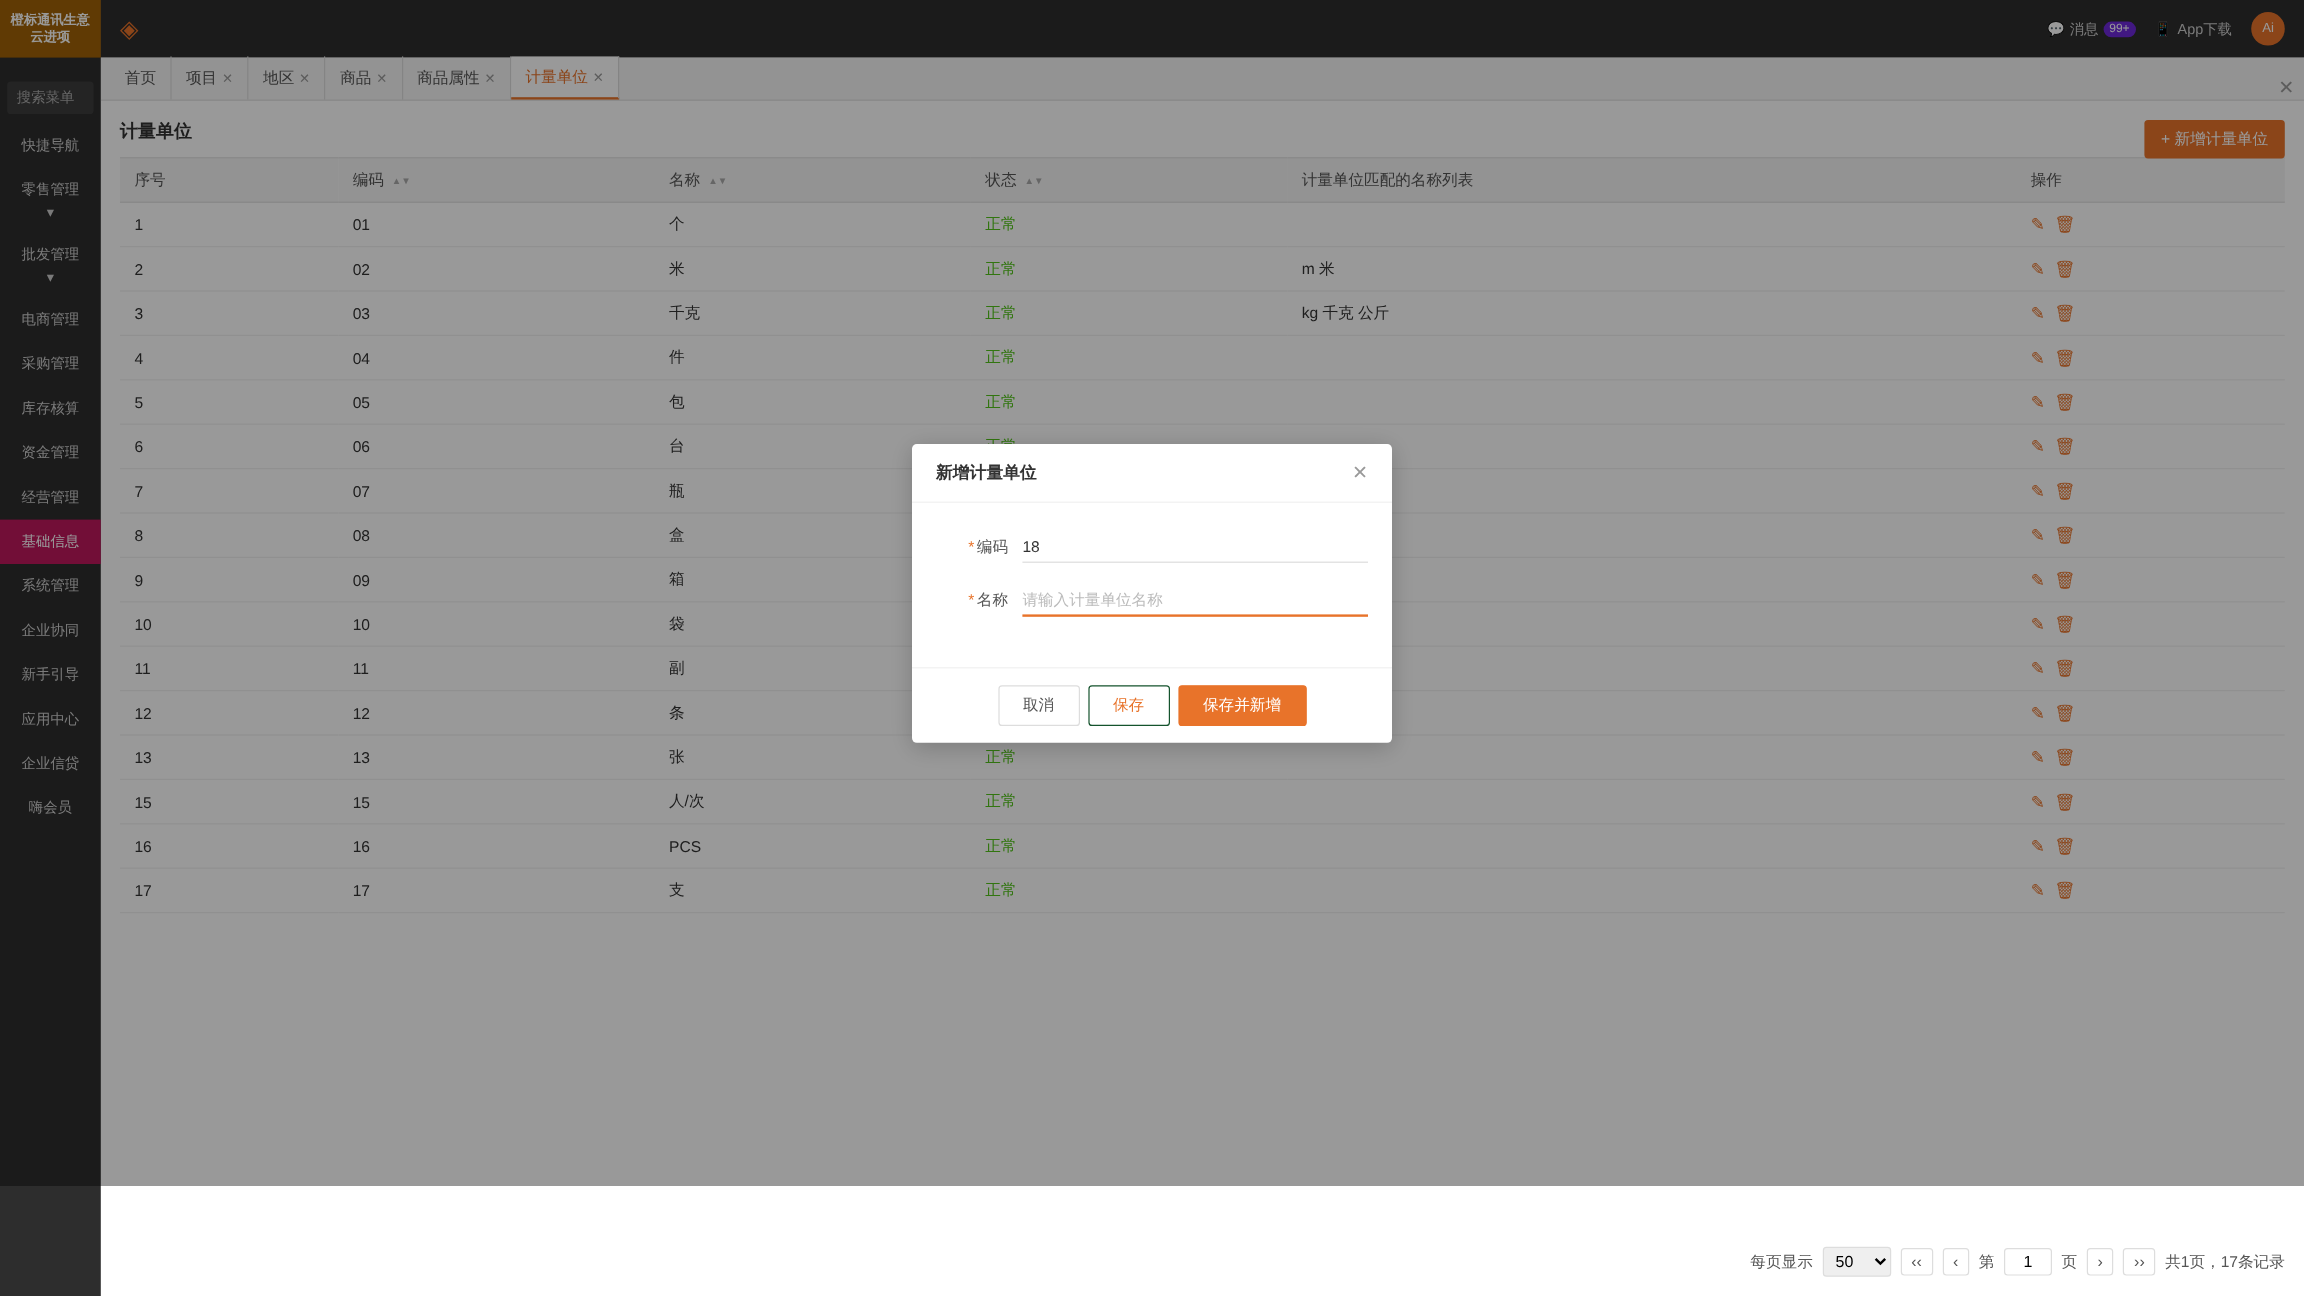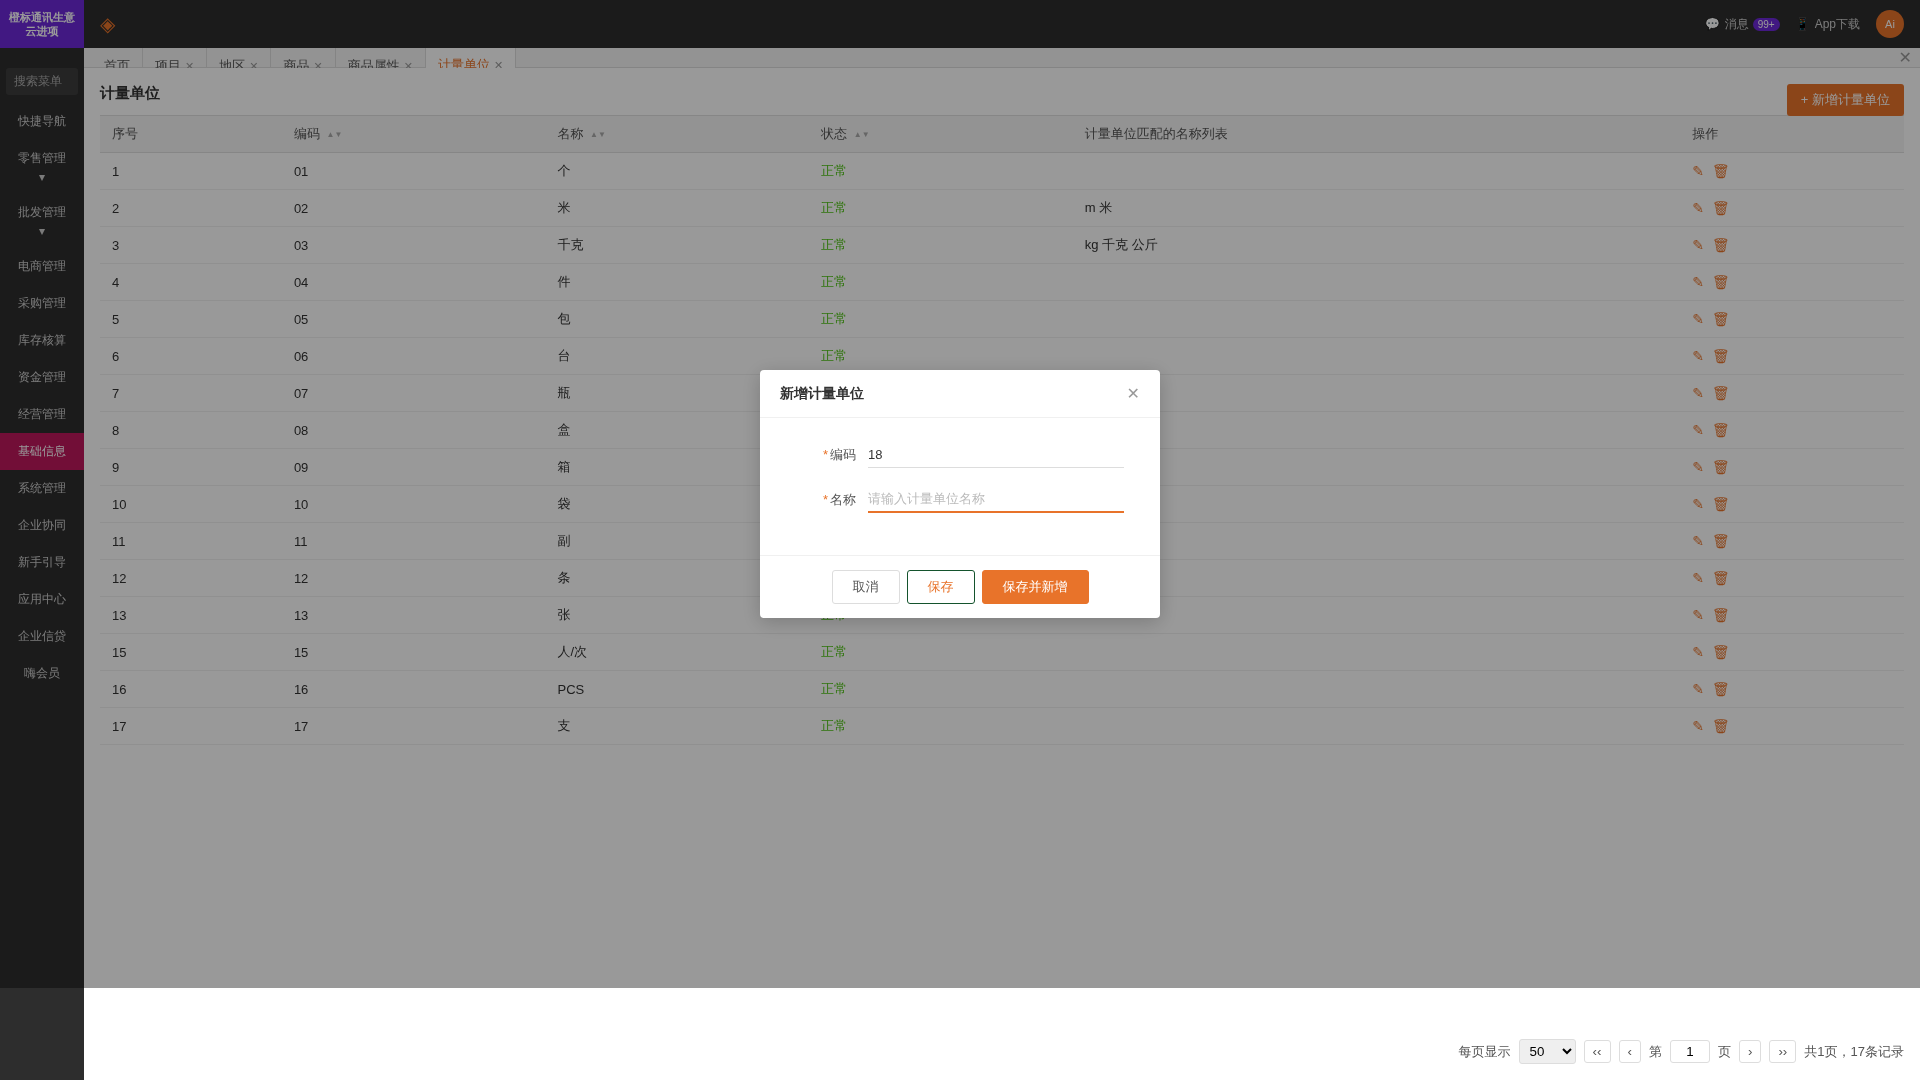--- a/index.html
+++ b/index.html
@@ -1,39 +1,39 @@
 <!DOCTYPE html>
 <html><head>
   <meta charset="utf-8">
   <style>
     * { box-sizing: border-box; margin: 0; padding: 0; }
     body { font-family: 'Microsoft YaHei', Arial, sans-serif; font-size: 13px; background: #f0f0f0; color: #333; height: 1080px; width: 1920px; overflow: hidden; display: flex; }
 
     
     .sidebar { width: 84px; background: #2d2d2d; display: flex; flex-direction: column; height: 1080px; flex-shrink: 0; }
-    .sidebar-logo { height: 48px; background: #6d28d9; display: flex; align-items: center; justify-content: center; color: white; font-size: 12px; font-weight: bold; flex-shrink: 0; }
+    .sidebar-logo { height: 48px; background: #a16207; display: flex; align-items: center; justify-content: center; color: white; font-size: 12px; font-weight: bold; flex-shrink: 0; }
     .sidebar-logo-text { font-size: 11px; color: white; text-align: center; line-height: 1.3; }
     .sidebar-search { padding: 8px 6px; margin-top: 12px; }
     .sidebar-search-btn { width: 100%; background: #3d3d3d; border: none; color: #aaa; padding: 5px 8px; border-radius: 3px; cursor: pointer; font-size: 12px; text-align: left; }
     .sidebar-nav-item { padding: 10px 0; text-align: center; color: #ccc; cursor: pointer; font-size: 12px; display: flex; flex-direction: column; align-items: center; gap: 3px; }
     .sidebar-nav-item.active { background: #be185d; color: white; }
 
     
     .main-area { flex: 1; display: flex; flex-direction: column; height: 1080px; overflow: hidden; }
 
     
     .top-bar { height: 48px; background: #2d2d2d; display: flex; align-items: center; justify-content: space-between; padding: 0 16px; flex-shrink: 0; }
     .top-bar-left { display: flex; align-items: center; gap: 12px; }
     .top-bar-right { display: flex; align-items: center; gap: 16px; }
     .top-bar-btn { color: #ccc; font-size: 12px; cursor: pointer; display: flex; align-items: center; gap: 4px; }
     .top-bar-badge { background: #6d28d9; color: white; border-radius: 8px; padding: 1px 5px; font-size: 10px; }
     .top-bar-avatar { width: 28px; height: 28px; background: #666; border-radius: 50%; }
 
     
-    .tab-bar { height: 20px; background: #f5f5f5; border-bottom: 1px solid #ddd; display: flex; align-items: flex-start; padding: 0 8px; flex-shrink: 0; position: relative; }
+    .tab-bar { height: 36px; background: #f5f5f5; border-bottom: 1px solid #ddd; display: flex; align-items: flex-end; padding: 0 8px; flex-shrink: 0; position: relative; }
     .tab { display: flex; align-items: center; gap: 4px; padding: 0 12px; height: 36px; cursor: pointer; font-size: 13px; color: #555; border-right: 1px solid #ddd; }
     .tab.active { background: white; color: #e8732a; border-bottom: 2px solid #e8732a; }
     .tab .tab-close { color: #999; font-size: 11px; cursor: pointer; }
     .tab-close-all { position: absolute; right: 8px; color: #999; cursor: pointer; font-size: 16px; }
 
     
     .content { flex: 1; padding: 16px; background: white; overflow: auto; position: relative; }
     .content-title { font-size: 15px; font-weight: bold; margin-bottom: 12px; color: #333; }
     .add-btn { position: absolute; top: 16px; right: 16px; background: #e8732a; color: white; border: none; padding: 7px 14px; border-radius: 3px; cursor: pointer; font-size: 13px; }
 
@@ -53,21 +53,21 @@
     .pagination-btn { border: 1px solid #ddd; background: white; padding: 3px 8px; cursor: pointer; border-radius: 3px; color: #555; }
     .pagination-btn:disabled { color: #ccc; cursor: not-allowed; }
     .pagination-input { border: 1px solid #ddd; width: 40px; padding: 3px 6px; text-align: center; border-radius: 3px; }
 
     
     .modal-overlay { position: fixed; top: 0; left: 0; width: 1920px; height: 988px; background: rgba(0,0,0,0.4); display: flex; align-items: center; justify-content: center; z-index: 100; }
     .modal { background: white; border-radius: 4px; width: 400px; box-shadow: 0 4px 20px rgba(0,0,0,0.2); }
     .modal-header { padding: 14px 20px; border-bottom: 1px solid #f0f0f0; display: flex; align-items: center; justify-content: space-between; }
     .modal-title { font-size: 14px; font-weight: bold; color: #333; }
     .modal-close { background: none; border: none; font-size: 16px; cursor: pointer; color: #999; }
-    .modal-body { padding: 24px 36px; }
+    .modal-body { padding: 24px 20px; }
     .form-row { display: flex; align-items: center; margin-bottom: 18px; }
     .form-label { width: 60px; text-align: right; margin-right: 12px; color: #555; font-size: 13px; flex-shrink: 0; }
     .form-label .required { color: #e8732a; margin-right: 2px; }
     .form-input { flex: 1; border: none; border-bottom: 1px solid #ddd; padding: 5px 0; font-size: 13px; outline: none; color: #333; }
     .form-input.focused { border-bottom: 2px solid #e8732a; }
     .form-input::placeholder { color: #bbb; }
     .modal-footer { padding: 14px 20px; display: flex; justify-content: center; gap: 7px; border-top: 1px solid #f0f0f0; }
     .btn-cancel { background: white; border: 1px solid #ddd; padding: 7px 20px; border-radius: 3px; cursor: pointer; font-size: 13px; color: #555; }
     .btn-save { background: white; border: 1px solid #14532d; color: #e8732a; padding: 7px 20px; border-radius: 3px; cursor: pointer; font-size: 13px; }
     .btn-save-new { background: #e8732a; border: 1px solid #e8732a; color: white; padding: 7px 20px; border-radius: 3px; cursor: pointer; font-size: 13px; }

